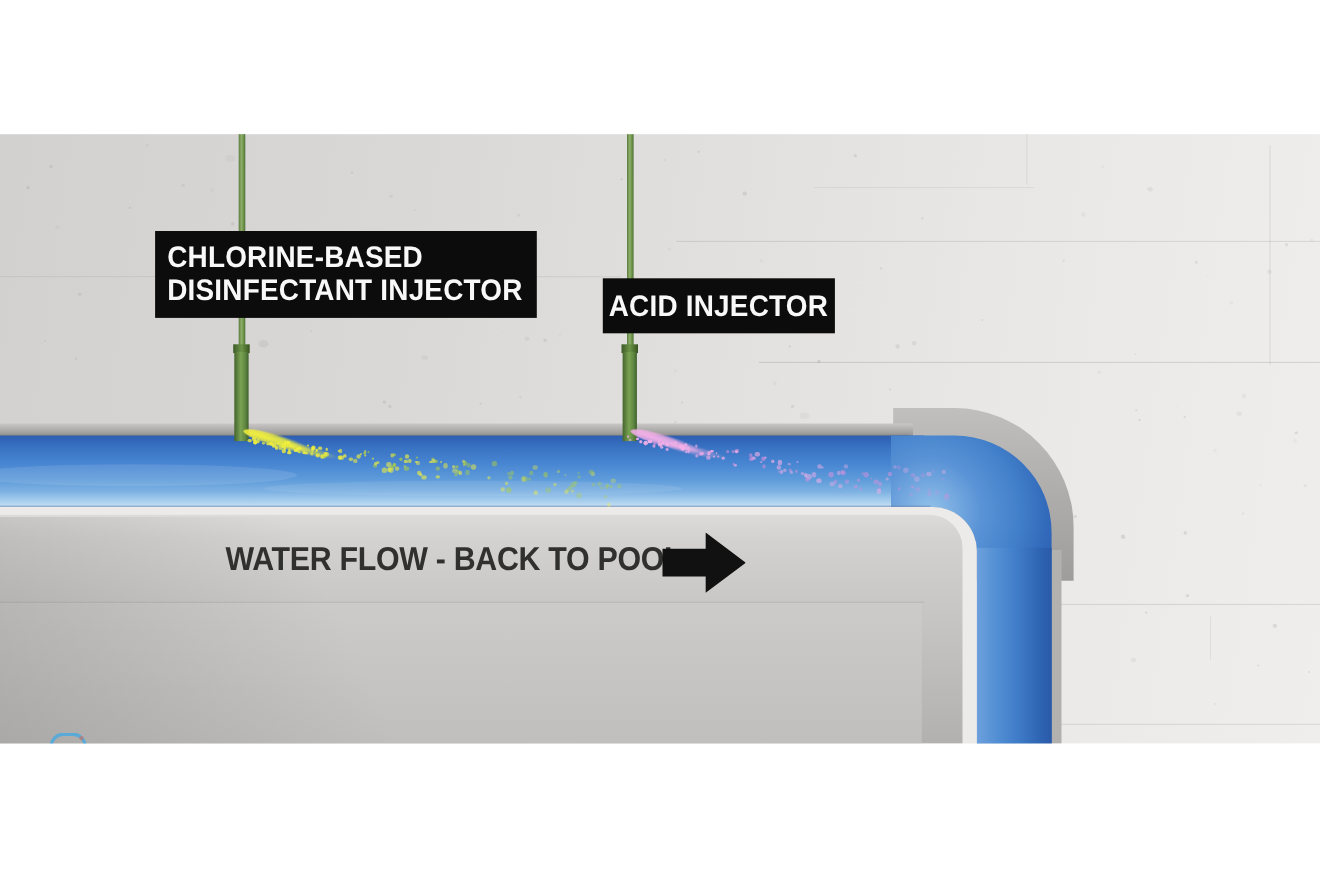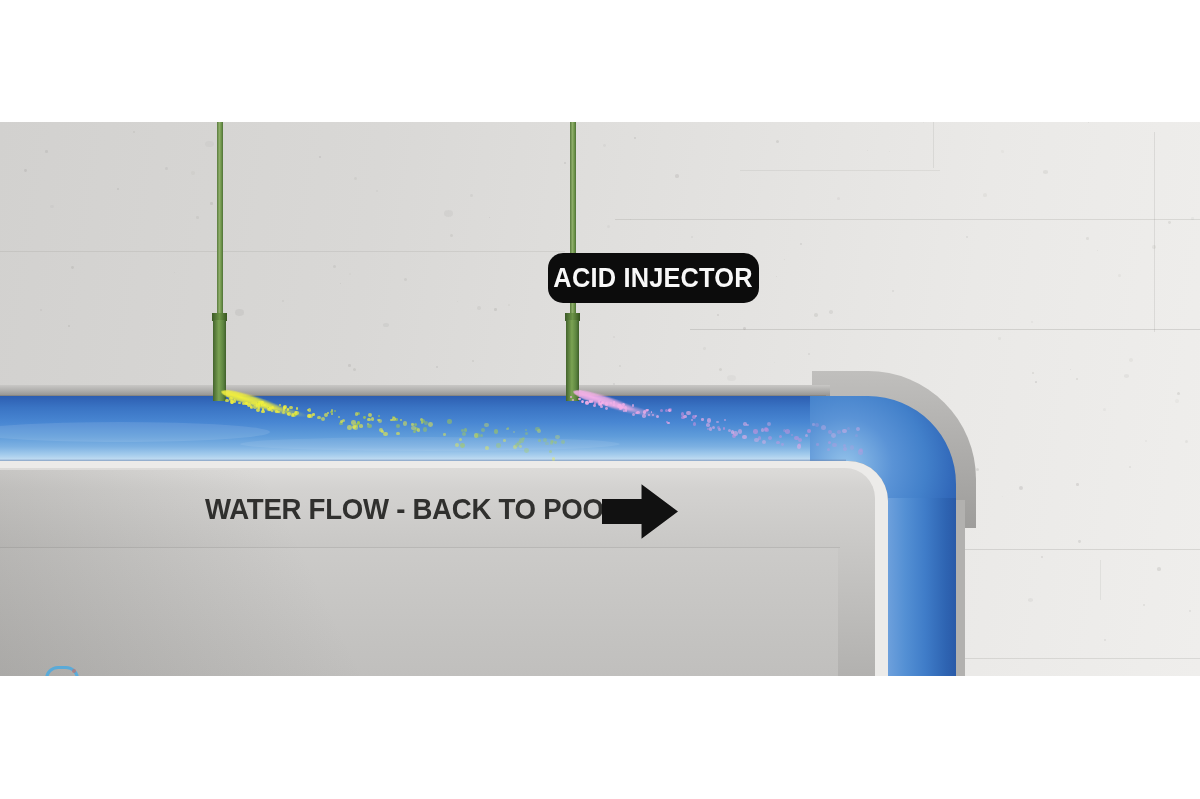--- a/index.html
+++ b/index.html
@@ -18,21 +18,21 @@
   .tube-thin,.tube-thick,.tube-collar{position:absolute;}
   .tube-thin{background:linear-gradient(90deg,#587a3c 0%,#8fae6a 40%,#6d9449 72%,#4f7038 100%);}
   .tube-thick{background:linear-gradient(90deg,#44642d 0%,#7ba353 45%,#5d8540 78%,#3f5f2b 100%);}
   .tube-collar{background:linear-gradient(90deg,#3c5a27,#6c9447 50%,#37551f);}
   
   .label-box{position:absolute;background:var(--label-bg,#0c0c0c);color:var(--label-text,#f8f8f8);
              font-weight:bold;}
   .label-box .ln{display:block;transform:scaleX(.94);transform-origin:left center;
                  font-size:27px;line-height:30px;letter-spacing:.2px;white-space:nowrap;}
   #chlorine-label{left:141px;top:210px;width:347px;height:79px;padding:9px 0 0 11px;box-sizing:border-box;}
-  #acid-label{left:548px;top:253px;width:211px;height:50px;display:flex;align-items:center;justify-content:center;border-radius:15px;}
+  #acid-label{left:548px;top:253px;width:211px;height:50px;display:flex;align-items:center;justify-content:center;}
   #acid-label .ln{transform-origin:center;}
   
   .flow-text{position:absolute;left:205px;top:492px;font-size:30px;font-weight:bold;
              color:var(--flow-text,#30302e);letter-spacing:-.3px;white-space:nowrap;
              transform:scaleX(.92);transform-origin:left center;}
   .flow-arrow{position:absolute;left:602px;top:483px;width:76px;height:57px;background:var(--arrow,#111);
               clip-path:polygon(0 28%,52% 28%,52% 2%,100% 50%,52% 98%,52% 72%,0 72%);}
   
   .spray{position:absolute;left:0;top:0;width:1200px;height:799px;pointer-events:none;}
   .spray .core{position:absolute;border-radius:50%;filter:blur(.6px);}
@@ -617,20 +617,24 @@
       <span style="position:absolute;border-radius:50%;left:816.0px;top:443.3px;width:2.7px;height:2.7px;background:#d791de;opacity:0.32"></span>
       <span style="position:absolute;border-radius:50%;left:790.6px;top:433.7px;width:2.8px;height:2.8px;background:#d791de;opacity:0.36"></span>
       <span style="position:absolute;border-radius:50%;left:667.9px;top:409.2px;width:2.9px;height:2.9px;background:#f4b0e8;opacity:0.74"></span>
       <span style="position:absolute;border-radius:50%;left:589.2px;top:400.0px;width:3.3px;height:3.3px;background:#f4b0e8;opacity:0.76"></span>
       <span style="position:absolute;border-radius:50%;left:665.2px;top:408.9px;width:3.3px;height:3.3px;background:#d791de;opacity:0.57"></span>
       <span style="position:absolute;border-radius:50%;left:718.0px;top:427.5px;width:3.0px;height:3.0px;background:#f4b0e8;opacity:0.47"></span>
       <span style="position:absolute;border-radius:50%;left:581.6px;top:400.8px;width:1.8px;height:1.8px;background:#f4b0e8;opacity:0.76"></span>
       <span style="position:absolute;border-radius:50%;left:665.5px;top:421.1px;width:2.3px;height:2.3px;background:#d791de;opacity:0.68"></span>
     </div>
 
+  <div class="label-box" id="chlorine-label">
+    <span class="ln">CHLORINE-BASED</span>
+    <span class="ln">DISINFECTANT INJECTOR</span>
+  </div>
   <div class="label-box" id="acid-label">
     <span class="ln">ACID INJECTOR</span>
   </div>
 
   <div class="flow-text">WATER FLOW - BACK TO POOL</div>
   <div class="flow-arrow"></div>
 
   <div class="logo-frag"></div>
   <div class="logo-dot"></div>
 

